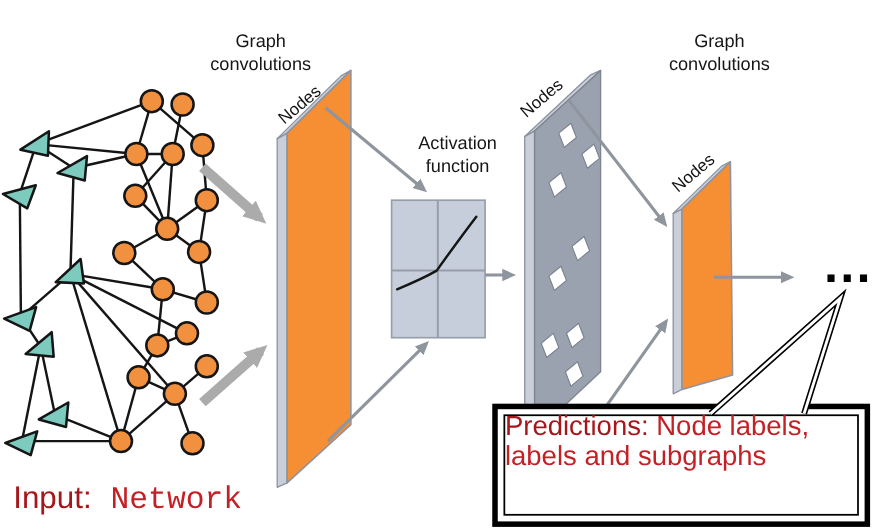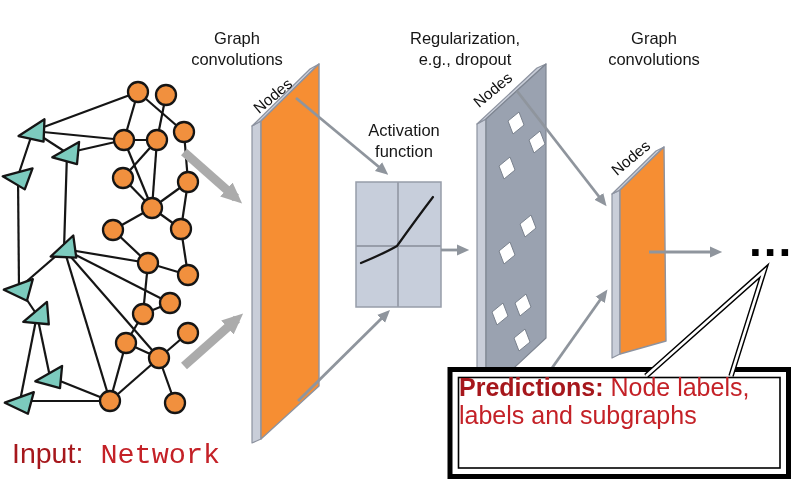--- a/index.html
+++ b/index.html
@@ -23,21 +23,21 @@
 
   .toplabel{position:absolute;width:170px;font-size:16.5px;line-height:21px;color:#161616;
             text-align:center;white-space:pre-line;}
   .nodes-label{position:absolute;width:70px;text-align:center;font-size:15.5px;color:#111;
                transform:rotate(-40deg);}
   .input-caption{position:absolute;left:12px;top:438px;font-size:28.5px;line-height:1.1;white-space:nowrap;}
   .input-caption .b{font-weight:normal;color:var(--text-dark-red);margin-top:13px;}
   .input-caption .r{color:var(--text-red);font-family:Liberation Mono, monospace;}
   .predictions-text{position:absolute;left:459px;top:373px;font-size:25px;line-height:28px;
                     color:var(--text-red);white-space:nowrap;}
-  .predictions-text .b{font-weight:bold;color:var(--text-dark-red);}
+  .predictions-text .b{font-weight:normal;color:var(--text-dark-red);}
   .ellipsis{position:absolute;left:749px;top:217px;font-size:46px;font-weight:bold;
             letter-spacing:2px;color:#000;line-height:1;}
 </style>
 </head>
 <body>
 
 <div class="stage">
 
   <svg width="800" height="484" viewBox="0 0 800 484">
     <defs>
@@ -176,25 +176,23 @@
       <rect x="450" y="369.5" width="338.5" height="107" fill="#fff" stroke="#000" stroke-width="5"></rect>
       <rect x="458.5" y="377.5" width="321.5" height="90.5" fill="none" stroke="#000" stroke-width="1.6"></rect>
       <path d="M647,373 L764,271 L732,373 Z" fill="#fff" stroke="none"></path>
       <path d="M646,376 L764,271 L731,376" fill="none" stroke="#000" stroke-width="5.5"></path>
       <path d="M646,376 L764,271 L731,376" fill="none" stroke="#fff" stroke-width="2.6"></path>
     </g>
   </svg>
 
   <div class="toplabel" style="left:152px;top:28px;">Graph
 convolutions</div>
-  <div class="toplabel" style="left:380px;top:28px;">Regularization,
-e.g., dropout</div>
   <div class="toplabel" style="left:569px;top:28px;">Graph
 convolutions</div>
-  <div class="toplabel" style="left:319px;top:120px;">Activation
+  <div class="toplabel" style="left:319px;top:120px;padding-left:12px;">Activation
 function</div>
 
   <div class="nodes-label" style="left:238px;top:87px;">Nodes</div>
   <div class="nodes-label" style="left:458px;top:81px;">Nodes</div>
   <div class="nodes-label" style="left:596px;top:149px;">Nodes</div>
 
   <div class="input-caption"><span class="b">Input:</span><span class="r"> Network</span></div>
 
   <div class="ellipsis">...</div>
 

